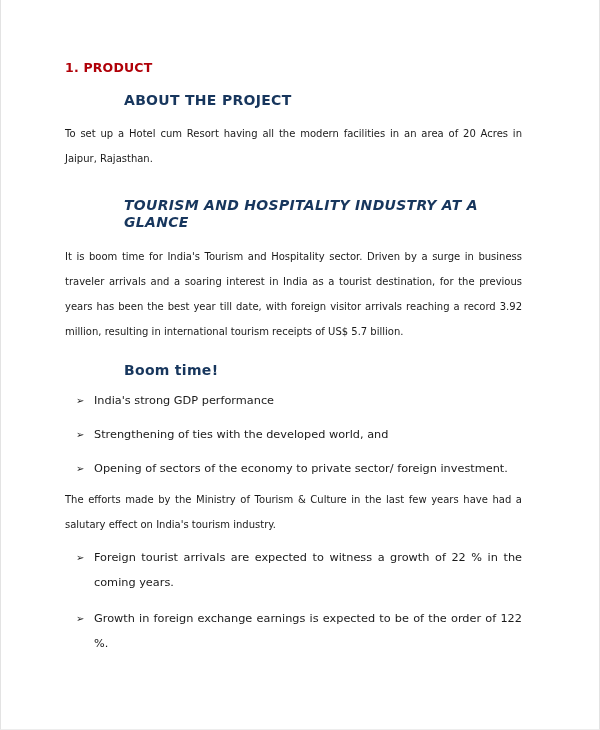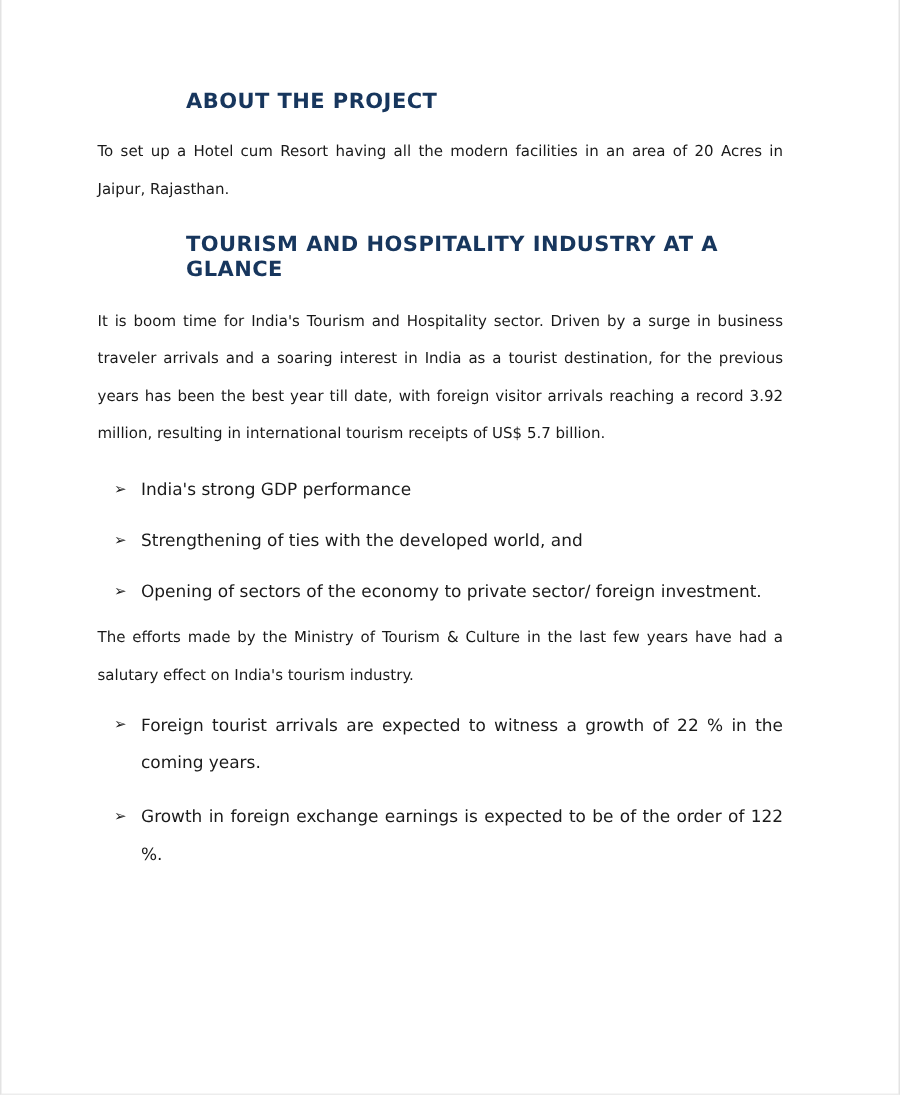--- a/index.html
+++ b/index.html
@@ -43,22 +43,23 @@
     margin: 0 0 11px 0;
     padding-left: 59px;
     line-height: 1.25;
   }
   .sub-heading.boom {
     padding-left: 59px;
     margin-top: 18px;
     margin-bottom: 9px;
   }
   .sub-heading.glance {
-    margin-top: 16px;
+    margin-top: 26px;
     margin-bottom: 12px;
+    font-style: italic;
   }
 
   p.body {
     color: #1a1a1a;
     font-size: 10px;
     line-height: 25px;
     text-align: justify;
     margin: 0 0 12px 0;
   }
   p.body.tight {
@@ -96,29 +97,31 @@
   ul.arrow-list.spaced li {
     margin-bottom: 11px;
   }
 </style>
 </head>
 <body>
 
 <div class="page">
   <div class="content">
 
+    <h1 class="section-title">1. PRODUCT</h1>
 
     <h2 class="sub-heading">ABOUT THE PROJECT</h2>
 
     <p class="body">To set up a Hotel cum Resort having all the modern facilities in an area of 20 Acres in Jaipur, Rajasthan.</p>
 
     <h2 class="sub-heading glance">TOURISM AND HOSPITALITY INDUSTRY AT A GLANCE</h2>
 
     <p class="body">It is boom time for India's Tourism and Hospitality sector. Driven by a surge in business traveler arrivals and a soaring interest in India as a tourist destination, for the previous years has been the best year till date, with foreign visitor arrivals reaching a record 3.92 million, resulting in international tourism receipts of US$ 5.7 billion.</p>
 
+    <h3 class="sub-heading boom">Boom time!</h3>
 
 
     <ul class="arrow-list">
       <li>
         <span class="bullet-icon">➢</span>
         <span class="li-text">India's strong GDP performance</span>
       </li>
       <li>
         <span class="bullet-icon">➢</span>
         <span class="li-text">Strengthening of ties with the developed world, and</span>

